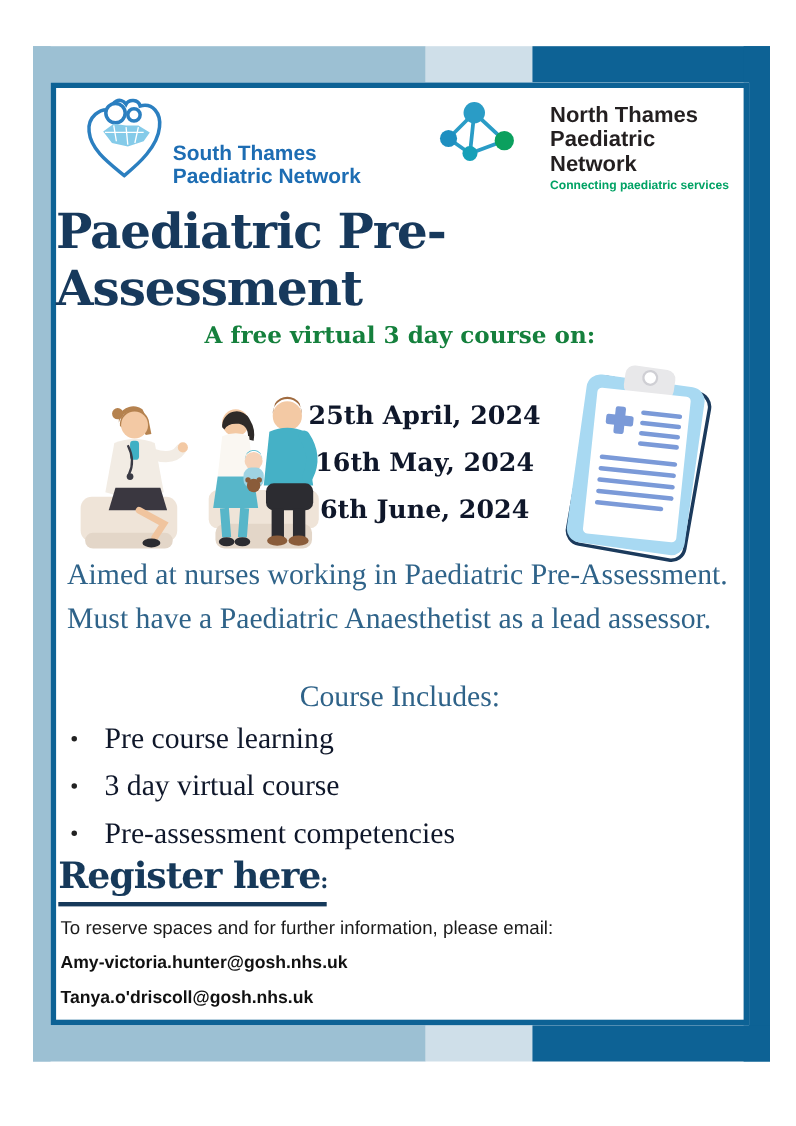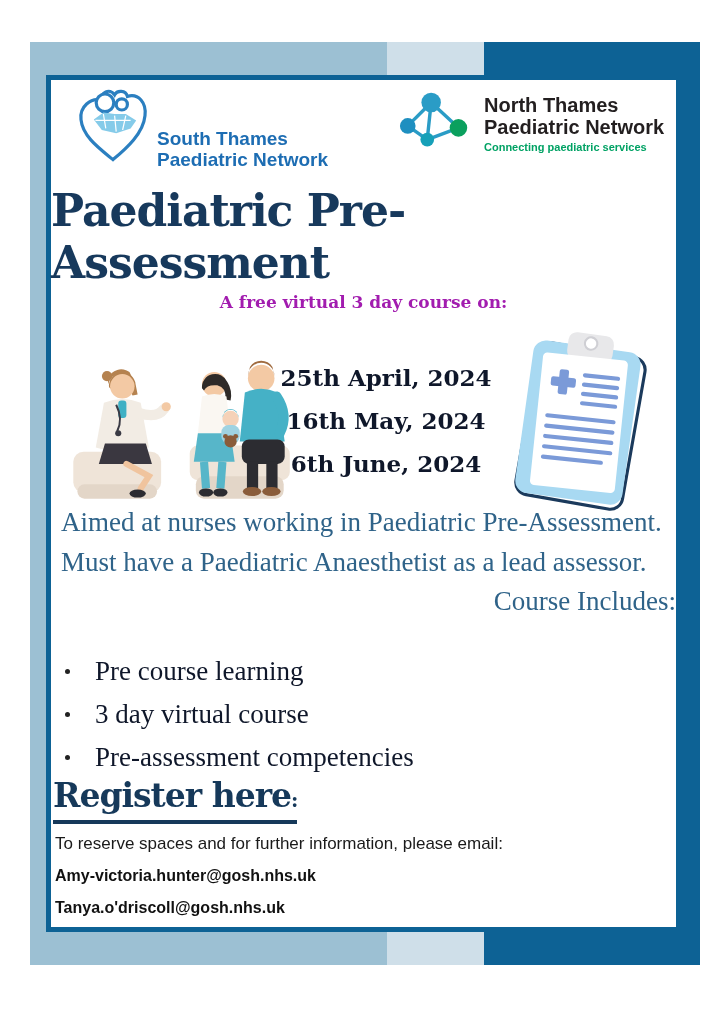--- a/index.html
+++ b/index.html
@@ -17,42 +17,42 @@
   .bar-left  { position:absolute; left:30px;  top:42px; width:16px; height:923px; background:#9cc0d3; }
   .bar-right { position:absolute; left:676px; top:42px; width:24px; height:923px; background:#0d6295; }
 
   .content { position:absolute; left:46px; top:75px; width:635px; height:857px;
              background:#ffffff; border:5px solid #0d6295; }
 
   
   .logo-south { position:absolute; left:22px; top:6px; display:flex; align-items:flex-end; }
   .logo-south .txt { margin-left:4px; color:#1d6db3; font-weight:bold; font-size:19px; line-height:21px; }
   .logo-north { position:absolute; left:347px; top:10px; display:flex; align-items:flex-start; }
-  .logo-north .txt { margin-left:8px; margin-top:4px; }
+  .logo-north .txt { margin-left:24px; margin-top:4px; }
   .logo-north .nline { color:#231f20; font-weight:bold; font-size:20px; line-height:22px; }
   .logo-north .tagline { color:#00a264; font-weight:bold; font-size:11px; margin-top:3px; }
 
   
   .title { position:absolute; left:0; top:105px; width:100%; text-align:left;
            font-family:"DejaVu Serif", serif; font-weight:700; font-size:44px; line-height:52px;
            color:#17395c; letter-spacing:-1px; }
   .subtitle { position:absolute; left:0; top:212px; width:100%; text-align:center;
-              font-family:"DejaVu Serif", serif; font-weight:700; font-size:17px; color:#a21caf; }
+              font-family:"DejaVu Serif", serif; font-weight:700; font-size:21px; color:#15803d; }
 
   
   .illustration { position:absolute; left:8px; top:252px; }
   .dates { position:absolute; left:228px; top:284px; width:214px; text-align:center;
            font-family:"DejaVu Serif", serif; font-weight:700; font-size:23px; color:#0f172a; }
   .dates .date-line { margin-bottom:16px; line-height:27px; }
   .clipboard { position:absolute; left:452px; top:248px; }
 
   
   .about { position:absolute; left:10px; top:422px; width:608px;
            font-family:Liberation Serif, serif; font-size:27px; line-height:40px; color:#2f6389; }
-  .course-heading { position:absolute; left:0; top:506px; width:100%; text-align:right;
+  .course-heading { position:absolute; left:0; top:538px; width:100%; text-align:center;
                     font-family:"Liberation Serif", serif; font-size:27px; color:#2f6389; }
   .bullets { position:absolute; left:4px; top:578px; width:600px; list-style:none; }
   .bullets li { position:relative; padding-left:40px; margin-bottom:16px;
                 font-family:"Liberation Serif", serif; font-size:27px; line-height:27px; color:#0f172a; }
   .bullets li::before { content:""; position:absolute; left:10px; top:11px; width:5px; height:5px;
                         border-radius:50%; background:#222222; }
 
   
   .register-heading { position:absolute; left:2px; top:696px; display:inline-block;
                       border-bottom:4px solid #16395a; padding-bottom:5px;

